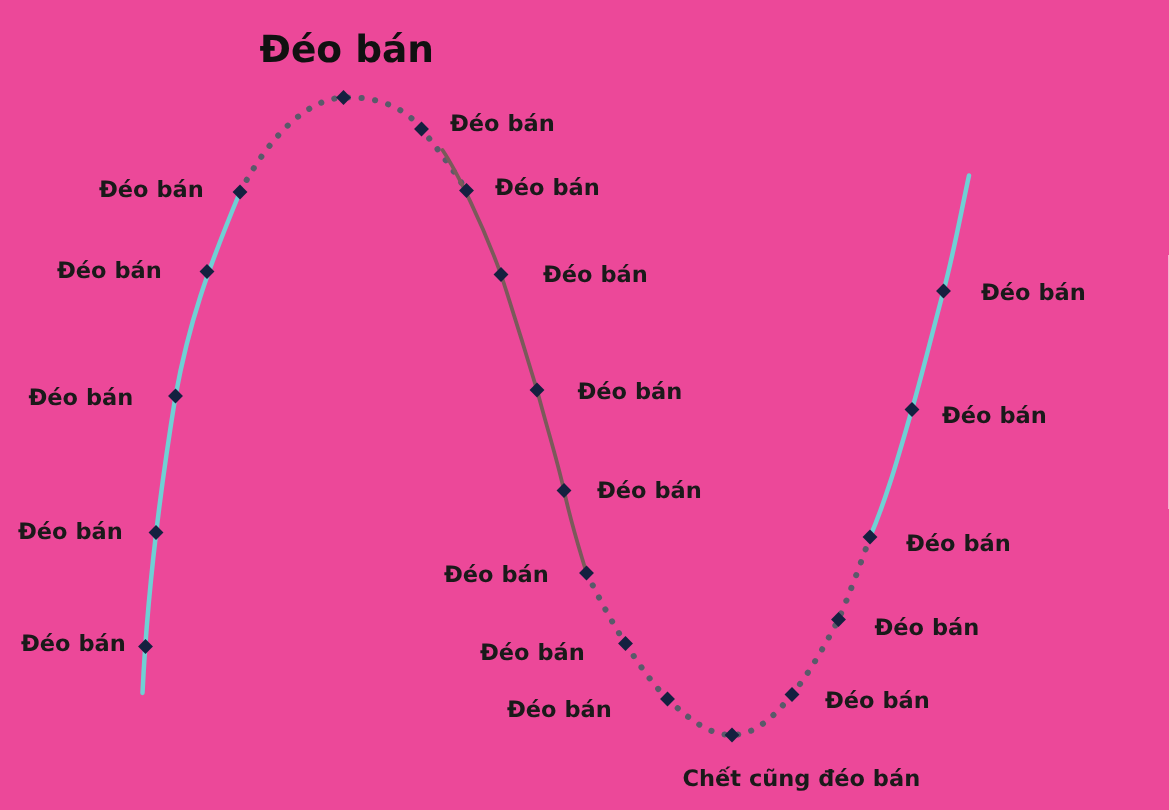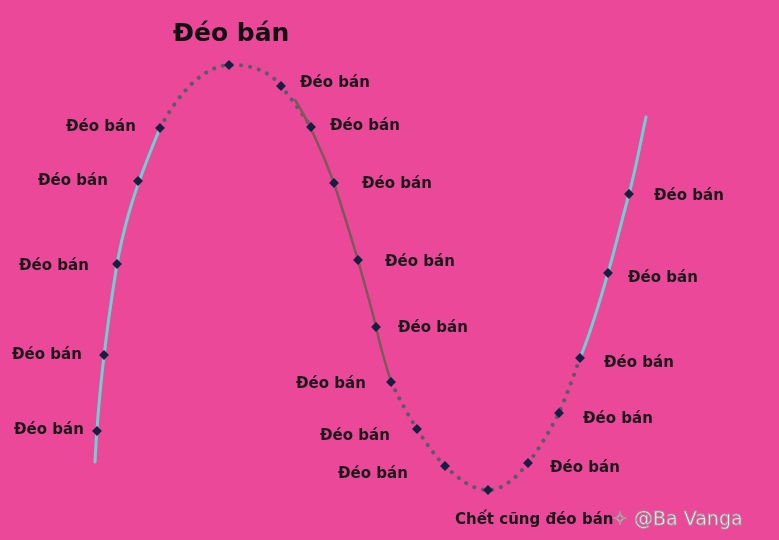--- a/index.html
+++ b/index.html
@@ -90,17 +90,13 @@
       <div class="lbl" style="left: 338px; top: 466px;">Đéo bán</div>
       <div class="lbl" style="left: 550px; top: 460px;">Đéo bán</div>
       <div class="lbl" style="left: 583px; top: 411px;">Đéo bán</div>
       <div class="lbl" style="left: 604px; top: 355px;">Đéo bán</div>
       <div class="lbl" style="left: 628px; top: 270px;">Đéo bán</div>
       <div class="lbl" style="left: 654px; top: 188px;">Đéo bán</div>
     </div>
 
   <div class="lbl" style="left:408px;top:512px;font-weight:bold;font-size:15px;margin-left:47px;">Chết cũng đéo bán</div>
 
-  <div class="watermark" style="left:612px;top:509px;">
-    <span>✧</span>
-    <span>@Ba Vanga</span>
-  </div>
 </div>
 
 </body></html>

